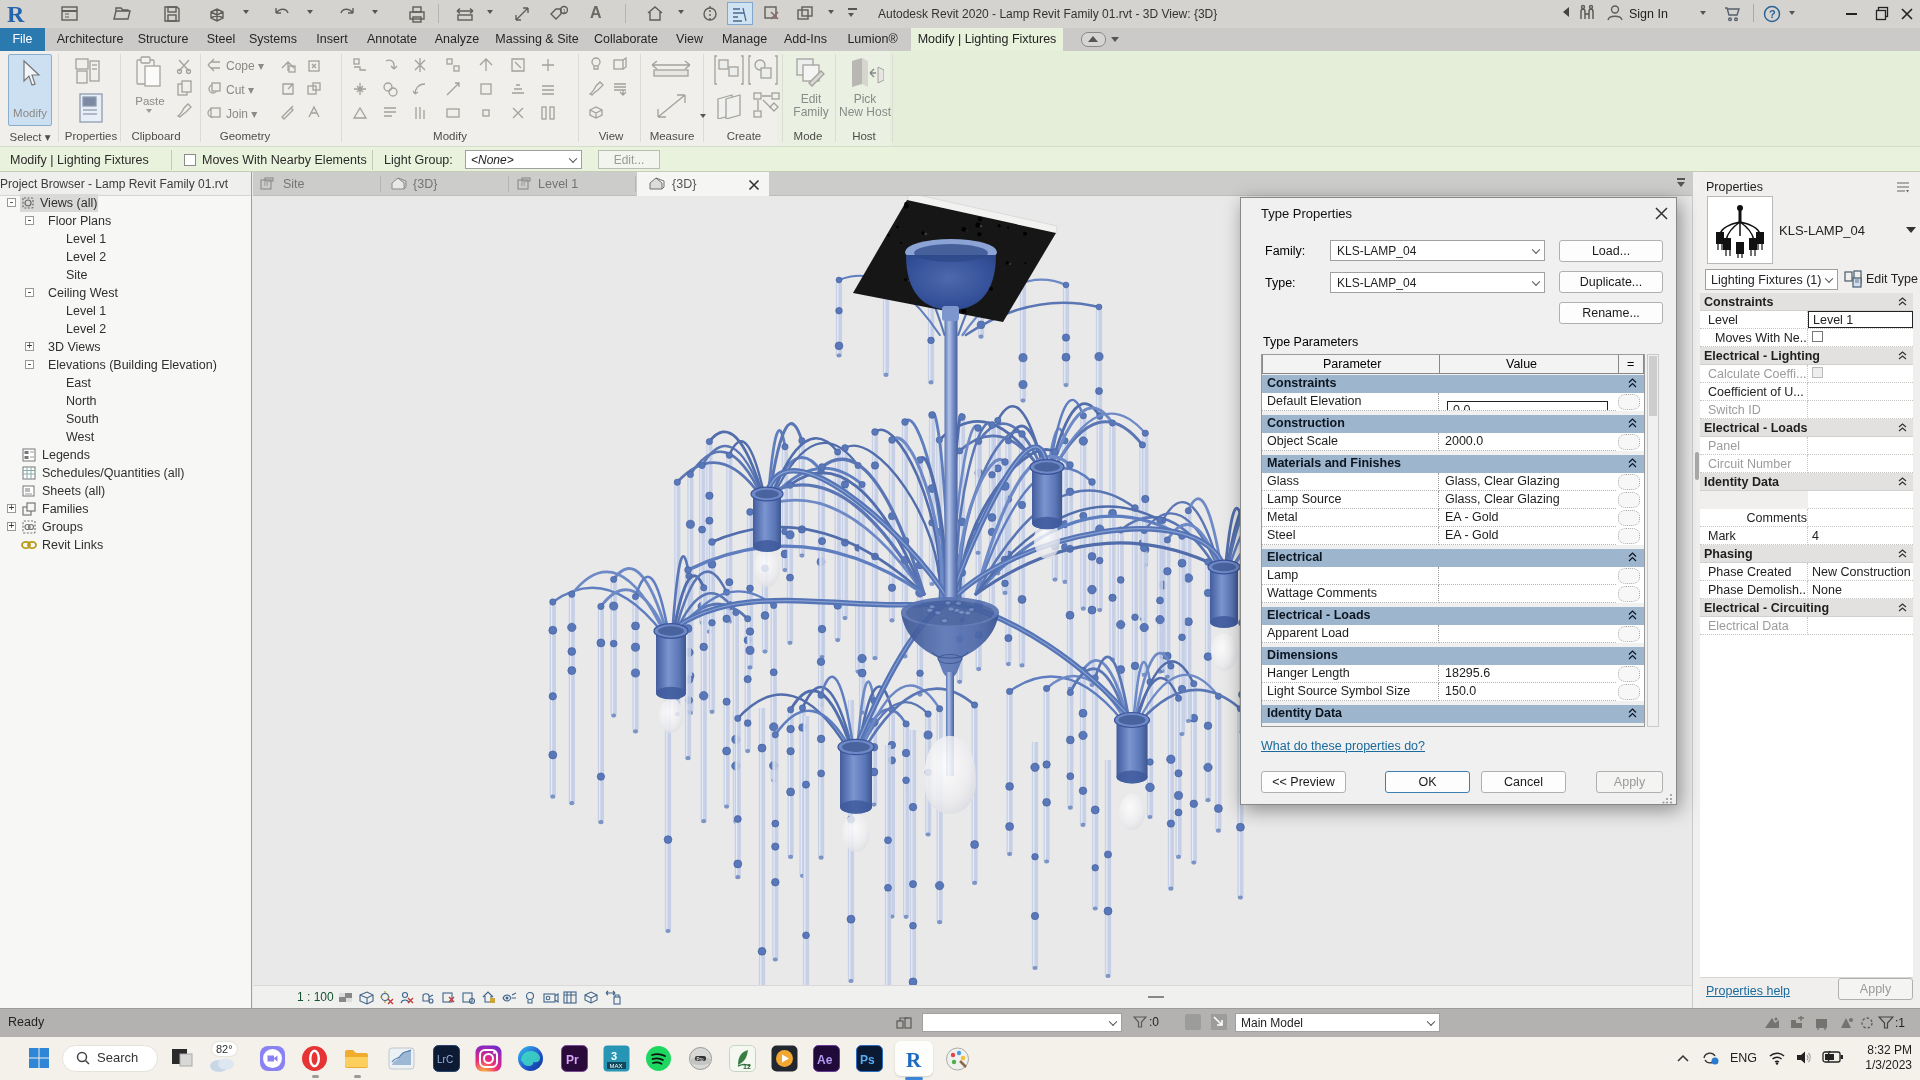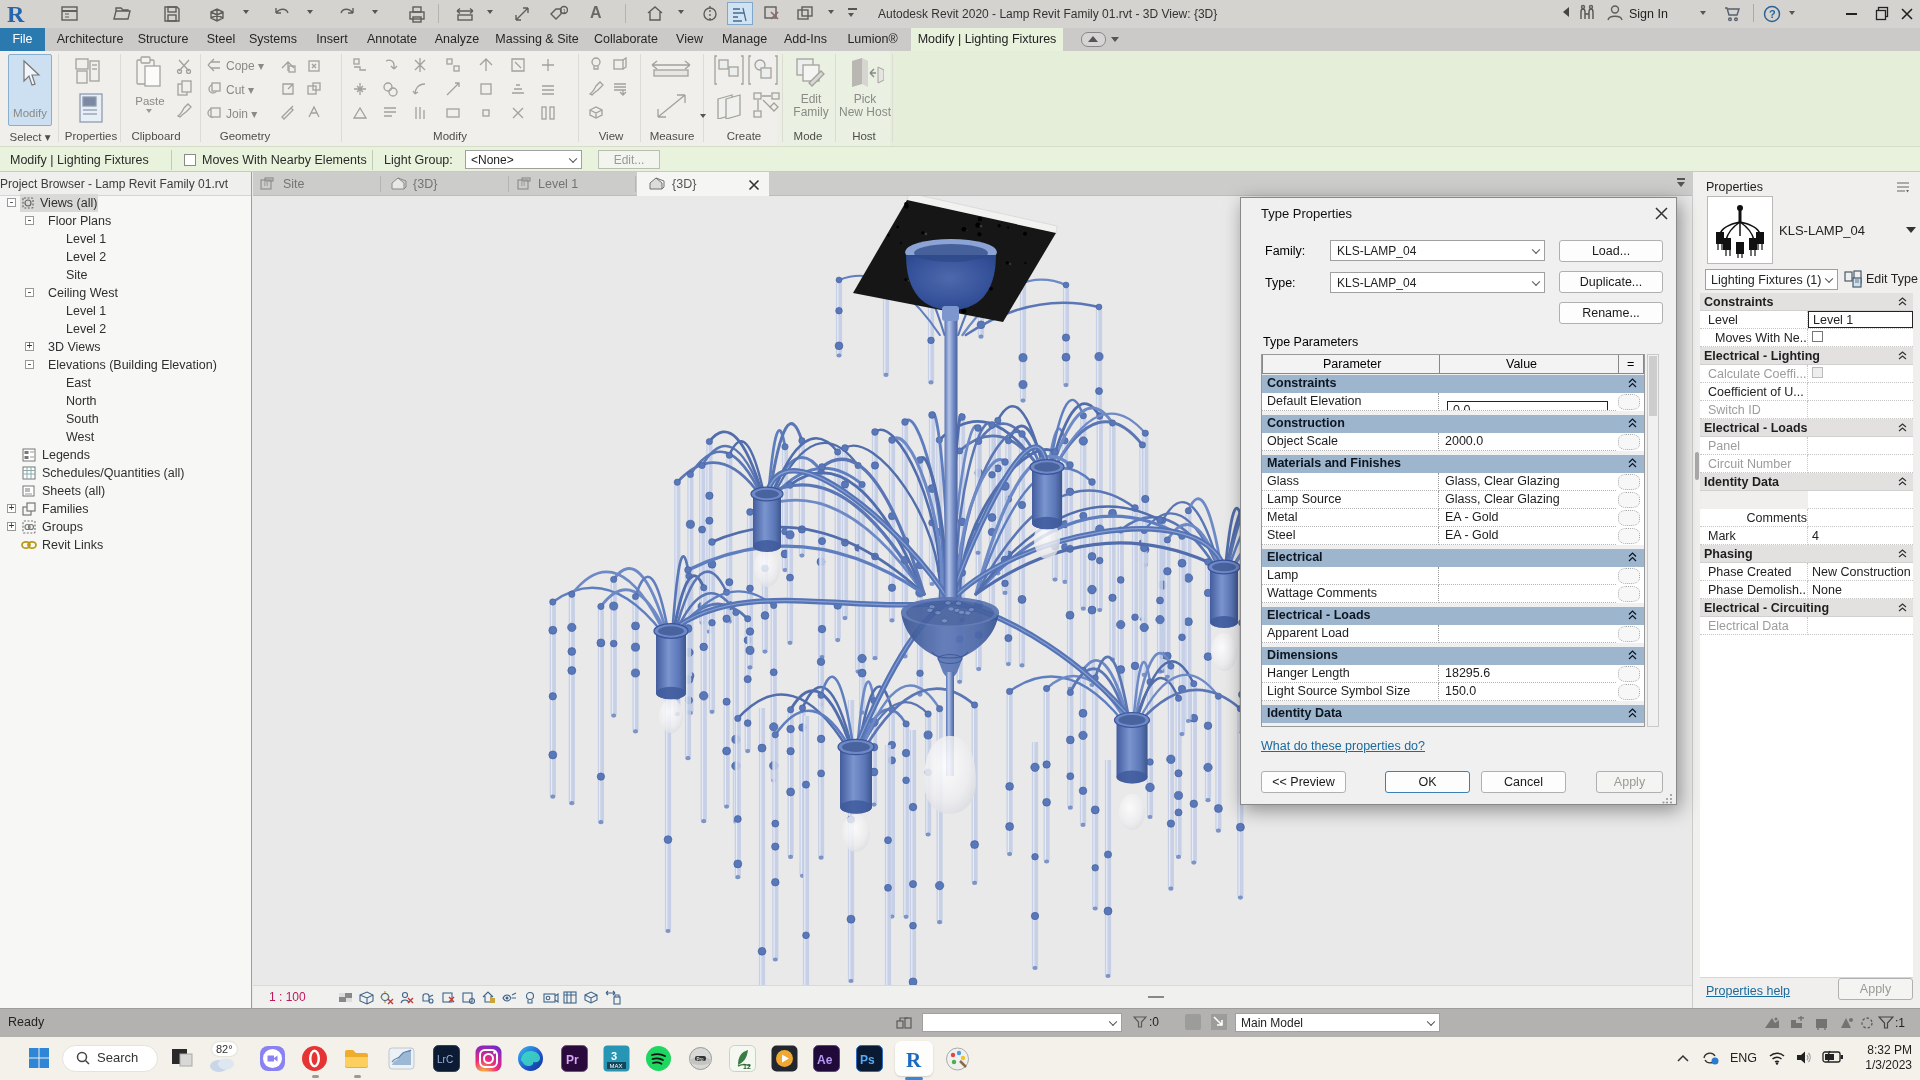--- a/index.html
+++ b/index.html
@@ -412,21 +412,21 @@
 <div style="position:absolute;left:835px;top:42px;width:60px;text-align:center;font-size:12px;color:#8a8a86;line-height:13px;">Pick<br>New Host</div>
 <div class="plabel" style="left:835px;width:58px;">Host</div>
 </div>
 <div id="optbar">
 <div class="t" style="left:10px;">Modify | Lighting Fixtures</div>
 <div class="odiv" style="left:171px;"></div>
 <div class="odiv" style="left:372px;"></div>
 <div style="position:absolute;left:184px;top:7px;width:12px;height:12px;background:#fff;border:1px solid #8a8a8a;"></div>
 <div class="t" style="left:202px;text-align:right;">Moves With Nearby Elements</div>
 <div class="t" style="left:384px;">Light Group:</div>
-<div class="combo" style="left:465px;top:3px;width:117px;height:19px;padding:2px 8px 0 5px;">&lt;None&gt;<span class="chev"></span></div>
+<div class="combo" style="left:465px;top:3px;width:117px;height:19px;padding:2px 8px 0 5px;font-style:italic;">&lt;None&gt;<span class="chev"></span></div>
 <div style="position:absolute;left:598px;top:3px;width:62px;height:19px;background:#f2f4ee;border:1px solid #b9bdb2;color:#9a9a98;font-size:12px;text-align:center;padding-top:2px;">Edit...</div>
 </div>
 <div id="browser">
 <div class="hdr">Project Browser - Lamp Revit Family 01.rvt</div>
 <div style="position:absolute;left:20px;top:22px;width:78px;height:18px;background:#d9d9d8;"></div>
 <div class="texp" style="left:7px;top:26px;">-</div>
 <svg style="position:absolute;left:21px;top:24px;" width="15" height="14" fill="none" stroke="#666" stroke-width="1.2">
         <rect x="2" y="2" width="10" height="10" rx="1" stroke-dasharray="2 1.5"></rect>
         <circle cx="7" cy="7" r="3"></circle>
       </svg>
@@ -1394,21 +1394,21 @@
 <ellipse cx="879.0" cy="524.0" rx="13.5" ry="4.9" fill="#49639f"></ellipse>
 <ellipse cx="971.0" cy="456.0" rx="13.0" ry="19.0" fill="url(#bulbg)" opacity="0.8"></ellipse>
 <path d="M 957.0 371.0 L 957.0 426.0 A 14.0 5.9 0 0 0 985.0 426.0 L 985.0 371.0 Z" fill="url(#cupg)"></path>
 <ellipse cx="971.0" cy="426.0" rx="14.0" ry="5.9" fill="#3f5a9c" opacity="0.85"></ellipse>
 <ellipse cx="971.0" cy="371.0" rx="16.0" ry="6.9" fill="#6e89c6" stroke="#3a549a" stroke-width="1.2"></ellipse>
 <ellipse cx="971.0" cy="371.0" rx="12.0" ry="4.3" fill="#49639f"></ellipse>
 </g>
 </svg>
       </div>
 <div id="viewbar">
-<div style="position:absolute;left:16px;top:4px;font-size:12px;color:#be185d;">1 : 100</div>
+<div style="position:absolute;left:44px;top:4px;font-size:12px;color:#14532d;">1 : 100</div>
 <svg style="position:absolute;left:85px;top:4px;" width="16" height="15">
           <rect x="1" y="3" width="13" height="9" fill="#888"></rect>
           <rect x="1" y="3" width="6" height="4" fill="#ddd"></rect>
           <rect x="8" y="8" width="6" height="4" fill="#ddd"></rect>
         </svg>
 <svg style="position:absolute;left:106px;top:4px;" width="16" height="15">
           <path d="M1 5 L8 2 L14 5 L14 11 L8 14 L1 11 Z M1 5 L8 8 L14 5 M8 8 L8 14" fill="none" stroke="#3f648a" stroke-width="1.1"></path>
         </svg>
 <svg style="position:absolute;left:126px;top:4px;" width="16" height="15">
           <circle cx="6" cy="7" r="3.5" fill="none" stroke="#3f648a" stroke-width="1.1"></circle>

